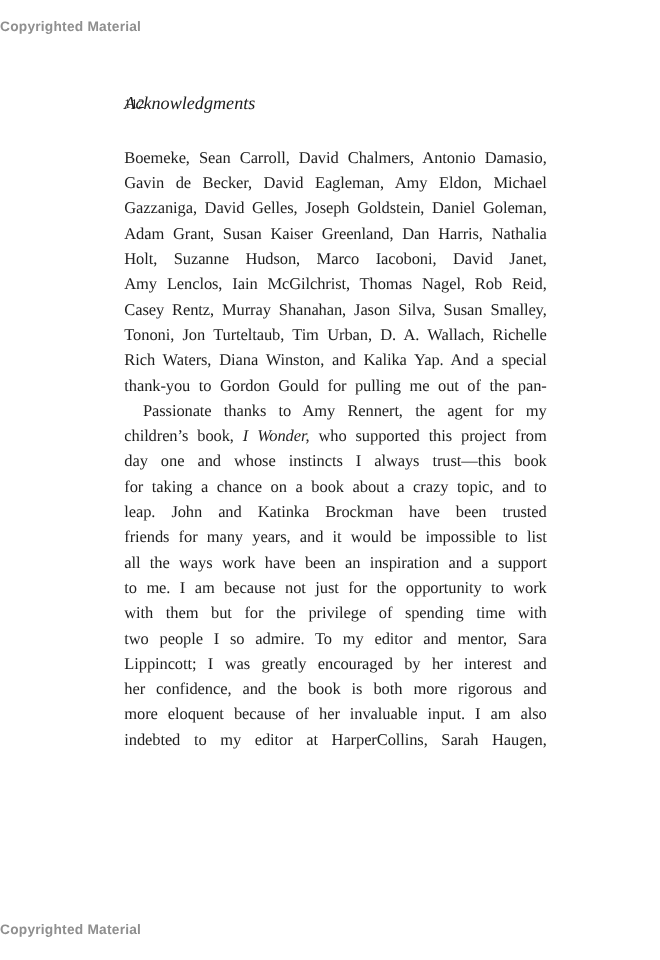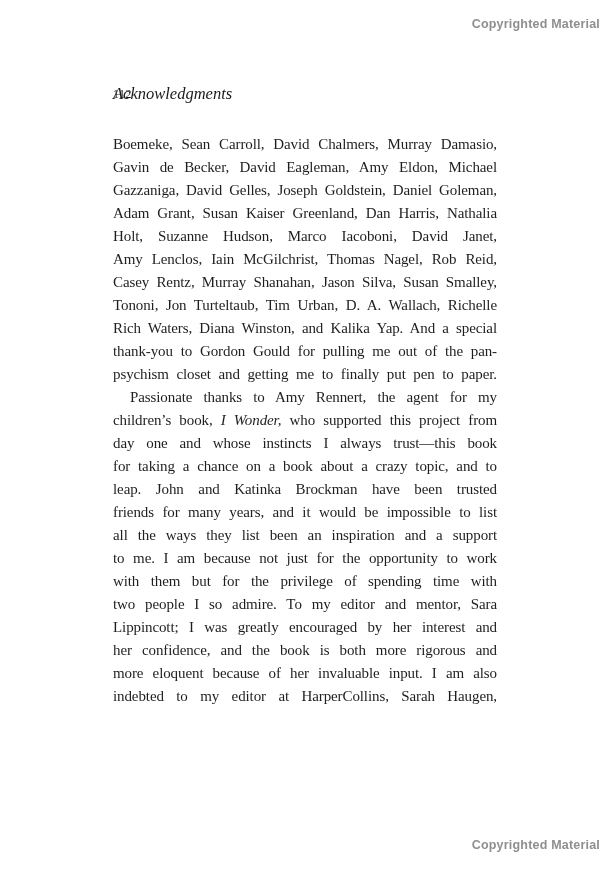--- a/index.html
+++ b/index.html
@@ -9,21 +9,21 @@
     width: 600px;
     height: 873px;
     background: #ffffff;
     font-family: "Liberation Serif", serif;
     overflow: hidden;
   }
   .copyright {
     position: absolute;
     left: 0;
     width: 100%;
-    text-align: right;
+    text-align: left;
     font-family: "Liberation Sans", sans-serif;
     font-weight: bold;
     font-size: 12.5px;
     color: #8f8f8f;
     letter-spacing: 0.2px;
   }
   .copyright.top { top: 17px; }
   .copyright.bottom { top: 838px; }
   .page-header {
     position: absolute;
@@ -76,40 +76,39 @@
 
   <div class="copyright top">Copyrighted Material</div>
 
   <div class="page-header">
     <span class="page-number">112</span>
     <span class="header-title">Acknowledgments</span>
   </div>
 
   <div class="body-text">
       <div class="paragraph">
-        <div class="line">Boemeke, Sean Carroll, David Chalmers, Murray Damasio,</div>
+        <div class="line">Boemeke, Sean Carroll, David Chalmers, Antonio Damasio,</div>
         <div class="line">Gavin de Becker, David Eagleman, Amy Eldon, Michael</div>
         <div class="line">Gazzaniga, David Gelles, Joseph Goldstein, Daniel Goleman,</div>
         <div class="line">Adam Grant, Susan Kaiser Greenland, Dan Harris, Nathalia</div>
         <div class="line">Holt, Suzanne Hudson, Marco Iacoboni, David Janet,</div>
         <div class="line">Amy Lenclos, Iain McGilchrist, Thomas Nagel, Rob Reid,</div>
         <div class="line">Casey Rentz, Murray Shanahan, Jason Silva, Susan Smalley,</div>
         <div class="line">Tononi, Jon Turteltaub, Tim Urban, D. A. Wallach, Richelle</div>
         <div class="line">Rich Waters, Diana Winston, and Kalika Yap. And a special</div>
         <div class="line">thank-you to Gordon Gould for pulling me out of the pan-</div>
-        <div class="line">psychism closet and getting me to finally put pen to paper.</div>
       </div>
       <div class="paragraph">
         <div class="line indent">Passionate thanks to Amy Rennert, the agent for my</div>
         <div class="line">children’s book, <i>I Wonder,</i> who supported this project from</div>
         <div class="line">day one and whose instincts I always trust—this book</div>
         <div class="line">for taking a chance on a book about a crazy topic, and to</div>
         <div class="line">leap. John and Katinka Brockman have been trusted</div>
         <div class="line">friends for many years, and it would be impossible to list</div>
-        <div class="line">all the ways they list been an inspiration and a support</div>
+        <div class="line">all the ways work have been an inspiration and a support</div>
         <div class="line">to me. I am because not just for the opportunity to work</div>
         <div class="line">with them but for the privilege of spending time with</div>
         <div class="line">two people I so admire. To my editor and mentor, Sara</div>
         <div class="line">Lippincott; I was greatly encouraged by her interest and</div>
         <div class="line">her confidence, and the book is both more rigorous and</div>
         <div class="line">more eloquent because of her invaluable input. I am also</div>
         <div class="line">indebted to my editor at HarperCollins, Sarah Haugen,</div>
       </div>
     </div>
 

